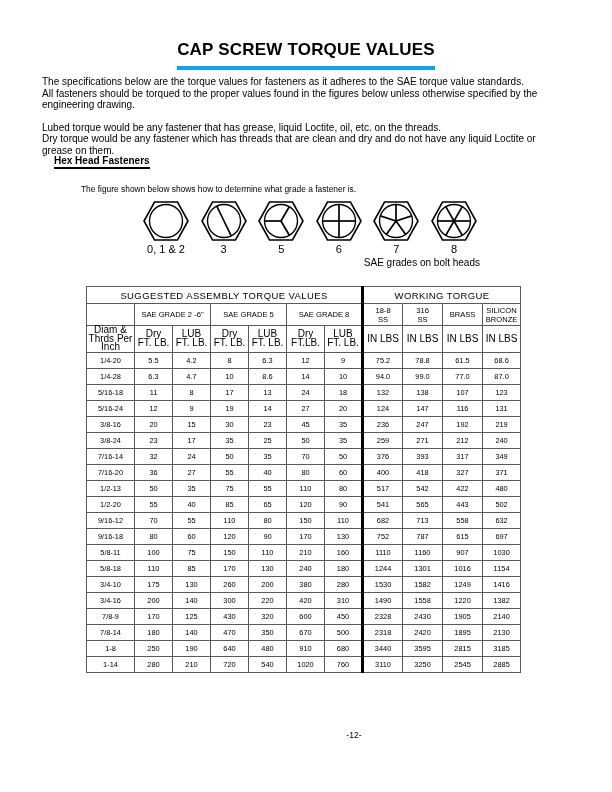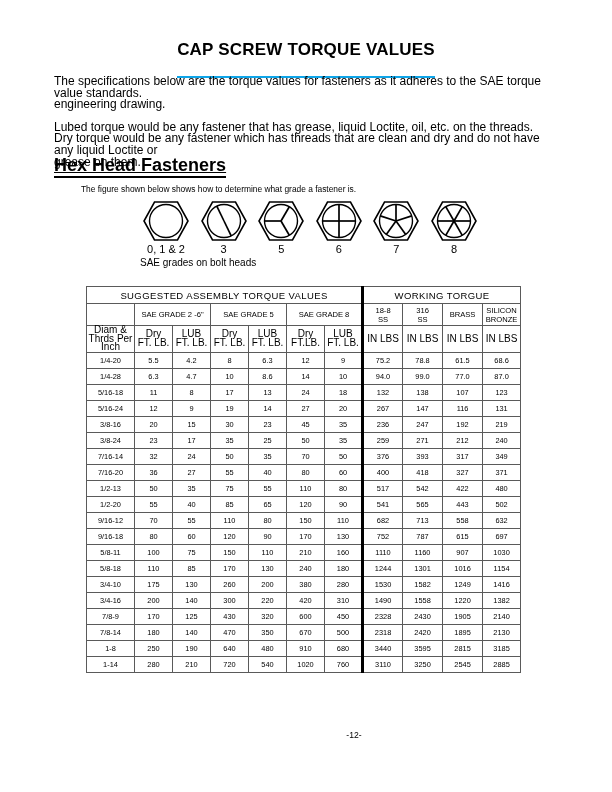--- a/index.html
+++ b/index.html
@@ -26,44 +26,43 @@
     position: absolute;
     top: 40px;
     left: 0;
     width: 612px;
     text-align: center;
     font-size: 17px;
     font-weight: bold;
     letter-spacing: 0.2px;
   }
   .doc-title span {
-    border-bottom: 2px solid #0ea5e9;
-    padding-bottom: 17px;
+    border-bottom: 4px solid #0ea5e9;
+    padding-bottom: 7px;
   }
 
   
   .intro {
     position: absolute;
-    left: 54px;
+    left: 42px;
     top: 76px;
     width: 508px;
-    font-size: 12px;
+    font-size: 10px;
     line-height: 11.6px;
   }
   .intro p { margin: 0; }
   .intro .gap { height: 11px; }
 
   
   .section-head {
     position: absolute;
     left: 54px;
     top: 155px;
-    font-size: 18px;
+    font-size: 10px;
     font-weight: bold;
-    text-decoration: underline;
   }
   .section-head span {
     border-bottom: 2px solid #000;
     padding-bottom: 1px;
   }
 
   .fig-caption-top {
     position: absolute;
     left: 54px;
     top: 184px;
@@ -90,21 +89,21 @@
   .bolt-label {
     font-size: 11px;
     margin-top: 1px;
     white-space: nowrap;
   }
   .fig-caption-bottom {
     position: absolute;
     left: 140px;
     top: 257px;
     width: 340px;
-    text-align: left;
+    text-align: right;
     font-size: 10px;
   }
 
   
   .table-wrap {
     position: absolute;
     left: 86px;
     top: 286px;
     width: 434px;
   }
@@ -164,20 +163,21 @@
 <body>
 
 <div class="page">
 
   <div class="doc-title">
     <span>CAP SCREW TORQUE VALUES</span>
   </div>
 
   <div class="intro">
     <p>The specifications below are the torque values for fasteners as it adheres to the SAE torque value standards.</p>
+    <p>All fasteners should be torqued to the proper values found in the figures below unless otherwise specified by the</p>
     <p>engineering drawing.</p>
     <div class="gap"></div>
     <p>Lubed torque would be any fastener that has grease, liquid Loctite, oil, etc. on the threads.</p>
     <p>Dry torque would be any fastener which has threads that are clean and dry and do not have any liquid Loctite or</p>
     <p>grease on them.</p>
   </div>
 
   <div class="section-head">
     <span>Hex Head Fasteners</span>
   </div>
@@ -376,21 +376,21 @@
             <td class="data-cell">123</td>
           </tr>
           <tr class="data-cell">
             <td class="data-cell diam-cell">5/16-24</td>
             <td class="data-cell">12</td>
             <td class="data-cell">9</td>
             <td class="data-cell">19</td>
             <td class="data-cell">14</td>
             <td class="data-cell">27</td>
             <td class="data-cell">20</td>
-            <td class="data-cell sep-left">267</td>
+            <td class="data-cell sep-left">124</td>
             <td class="data-cell">147</td>
             <td class="data-cell">116</td>
             <td class="data-cell">131</td>
           </tr>
           <tr class="data-cell pair-top">
             <td class="data-cell diam-cell">3/8-16</td>
             <td class="data-cell">20</td>
             <td class="data-cell">15</td>
             <td class="data-cell">30</td>
             <td class="data-cell">23</td>

